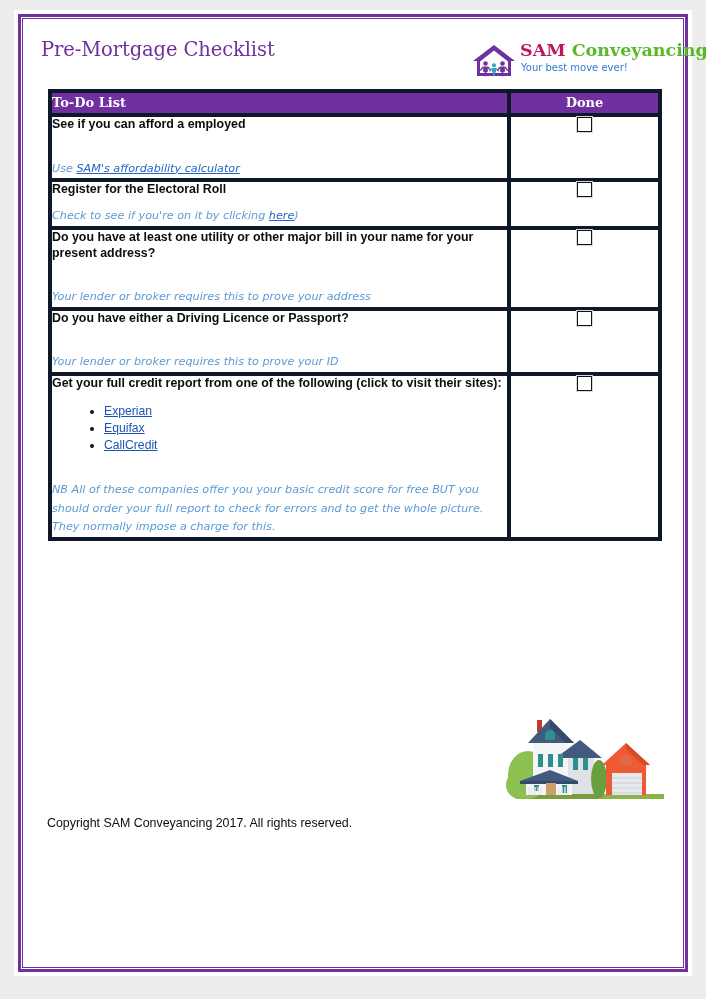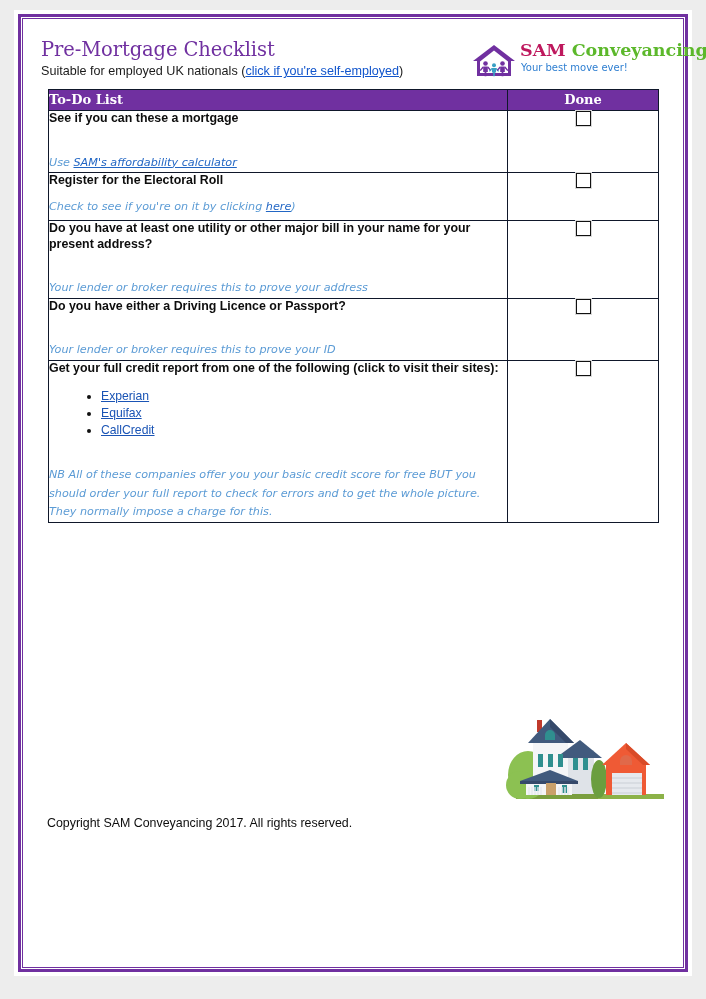--- a/index.html
+++ b/index.html
@@ -127,21 +127,21 @@
   
   .table {
     position: absolute;
     left: 48px;
     top: 89px;
     width: 610px;
     border-collapse: collapse;
     table-layout: fixed;
   }
   .table td, .table th {
-    border: 1px solid #0f172a;
+    border: 4px solid #0f172a;
     padding: 0;
     vertical-align: top;
   }
   .thead-cell {
     background: #7030A0;
     color: #ffffff;
     font-family: "DejaVu Serif", "Liberation Serif", serif;
     font-weight: bold;
     font-size: 13px;
     height: 20px;
@@ -234,23 +234,20 @@
 <div class="page-surround"></div>
 
 <div class="sheet"></div>
 <div class="frame-outer"></div>
 <div class="frame-inner"></div>
 
 <div class="content">
 
   <div class="doc-title">Pre-Mortgage Checklist</div>
 
-  <div class="doc-subtitle">
-    <span>Suitable for employed UK nationals (</span><a href="#">click if you're self-employed</a><span>)</span>
-  </div>
 
   <div class="logo">
     <svg class="logo-mark" viewBox="0 0 48 38">
       <path d="M24 3 L45 19 L41 19 L41 34 L7 34 L7 19 L3 19 Z
                M24 8.5 L38 19.6 L38 31 L10 31 L10 19.6 Z" fill="#7030A0" fill-rule="evenodd"></path>
       <g>
         <circle cx="15.5" cy="21.5" r="2.3" fill="#7030A0"></circle>
         <path d="M13.2 24.6 h4.6 v5.4 h-1.4 v4.2 h-1.8 v-4.2 h-1.4 z" fill="#7030A0"></path>
         <path d="M13.2 25 L10.2 28.6 M17.8 25 L20.8 28.6" stroke="#7030A0" stroke-width="1.4"></path>
         <circle cx="24" cy="23.2" r="2" fill="#3aa0c4"></circle>
@@ -272,21 +269,21 @@
     </colgroup>
     <thead>
       <tr>
         <th class="thead-cell thead-todo">To-Do List</th>
         <th class="thead-cell thead-done">Done</th>
       </tr>
     </thead>
     <tbody>
       <tr style="height:53px">
         <td class="task-cell">
-          <div class="task-title">See if you can these a mortgage</div>
+          <div class="task-title">See if you can afford a employed</div>
           <div class="task-note"><span>Use </span><a href="#">SAM's affordability calculator</a><span></span></div>
         </td>
         <td class="done-cell">
           <span class="checkbox"></span>
         </td>
       </tr>
 
 
       <tr style="height:48px">
         <td class="task-cell">

